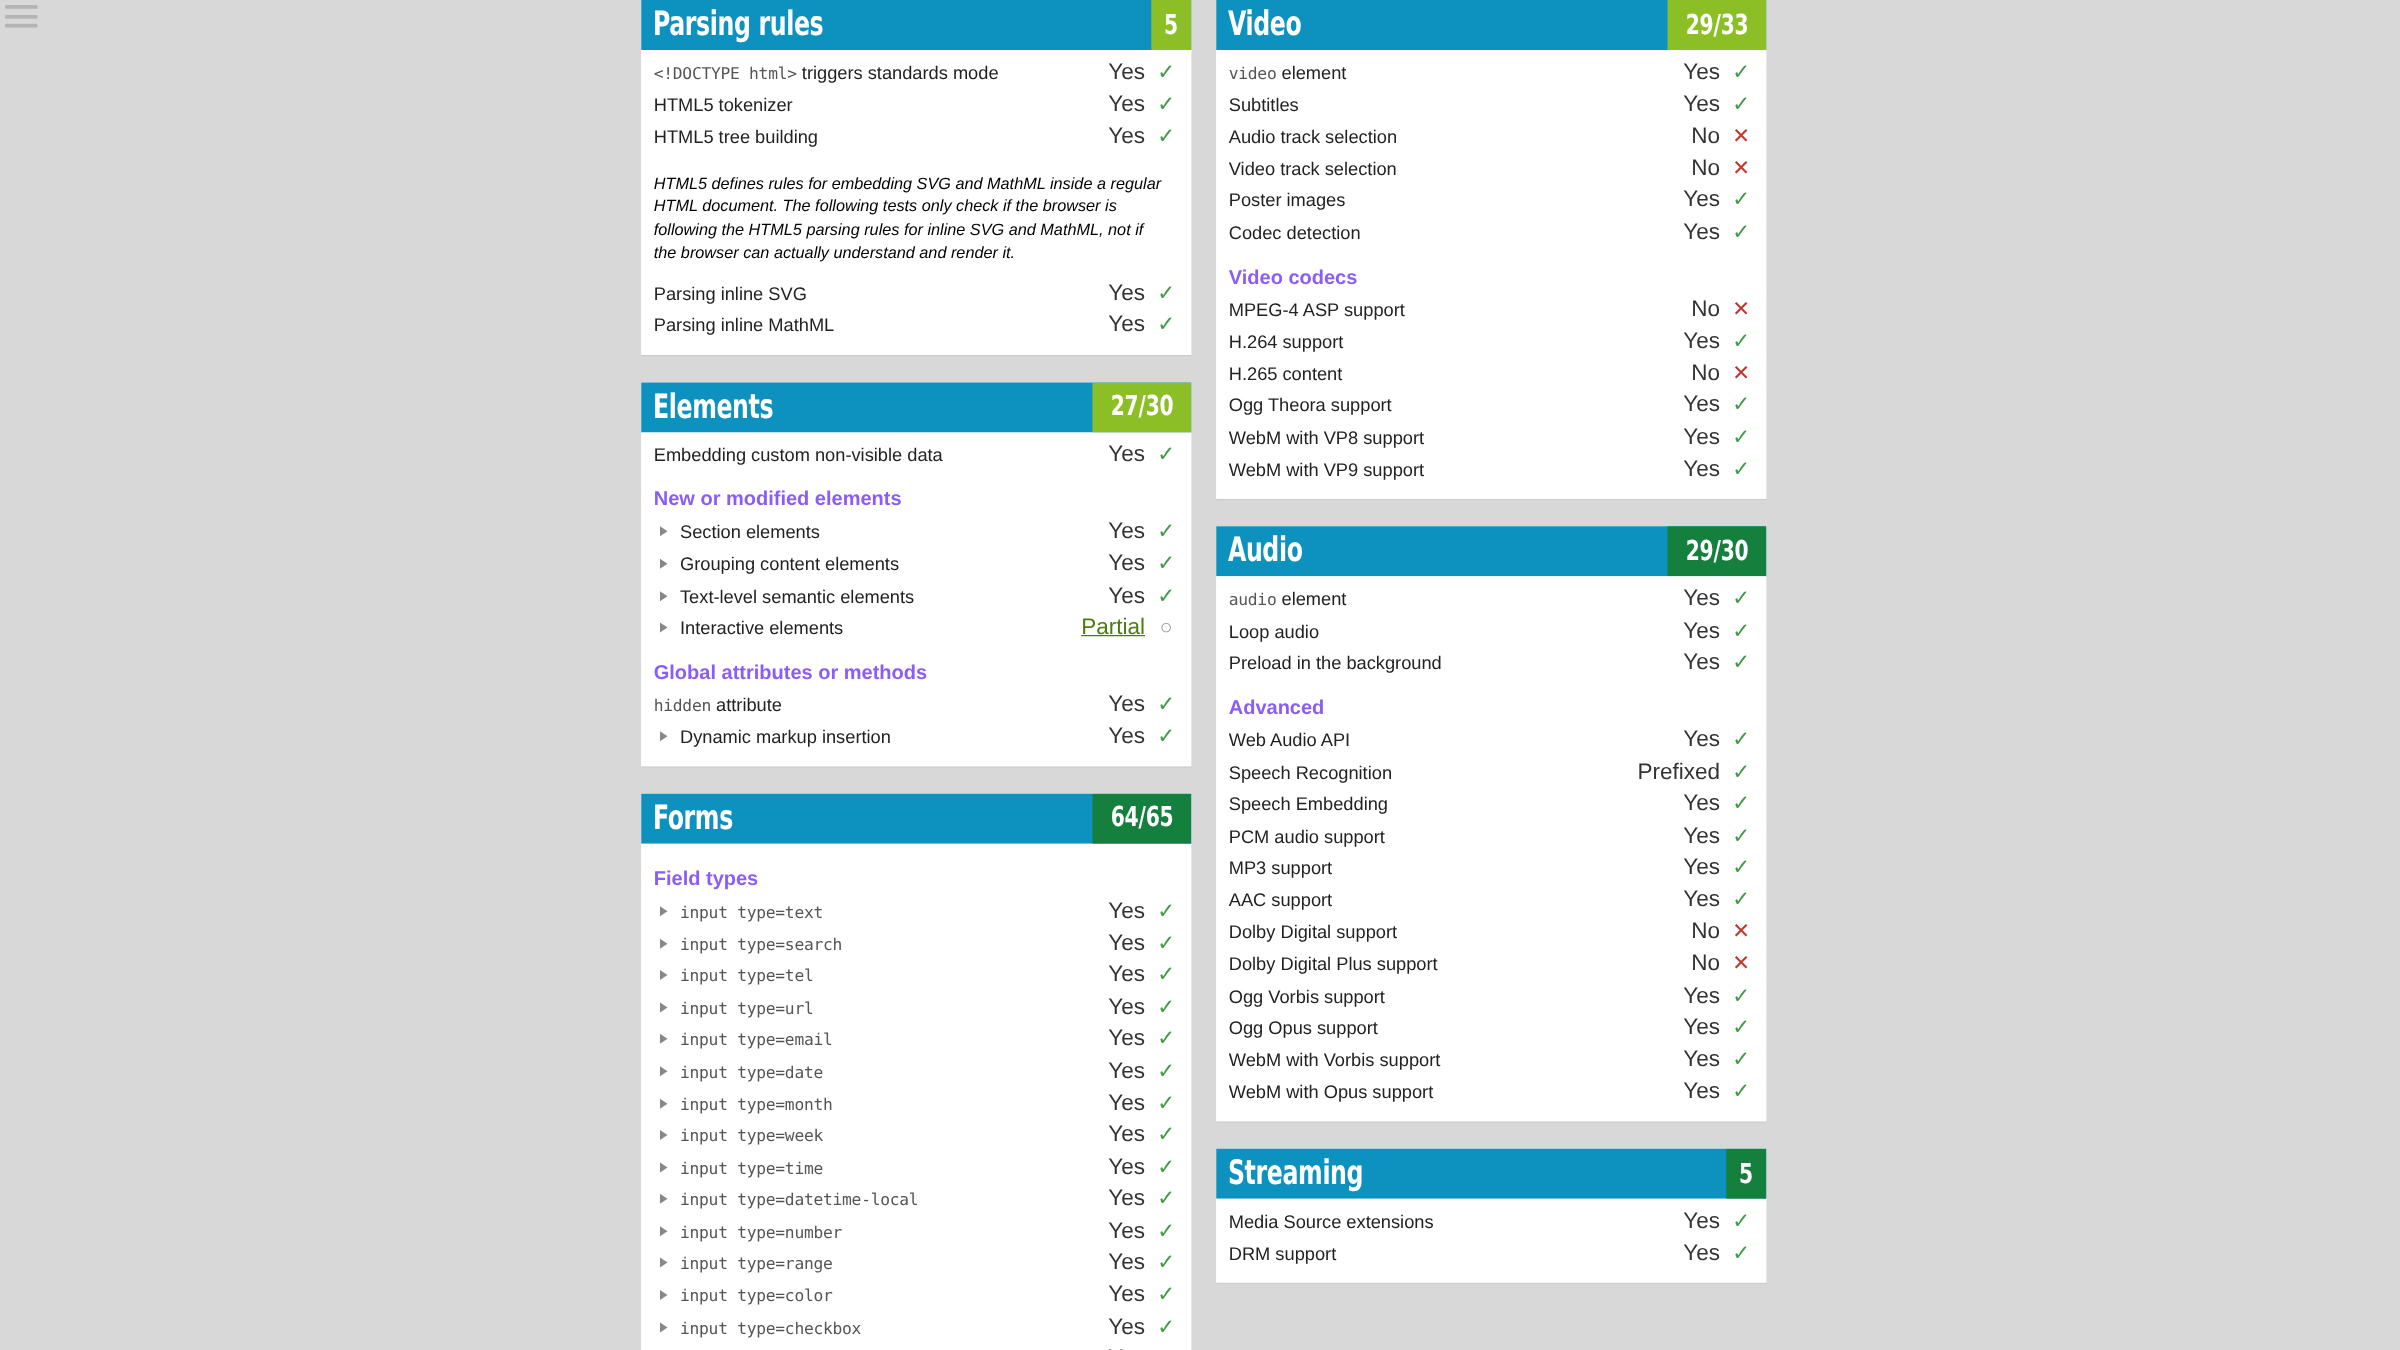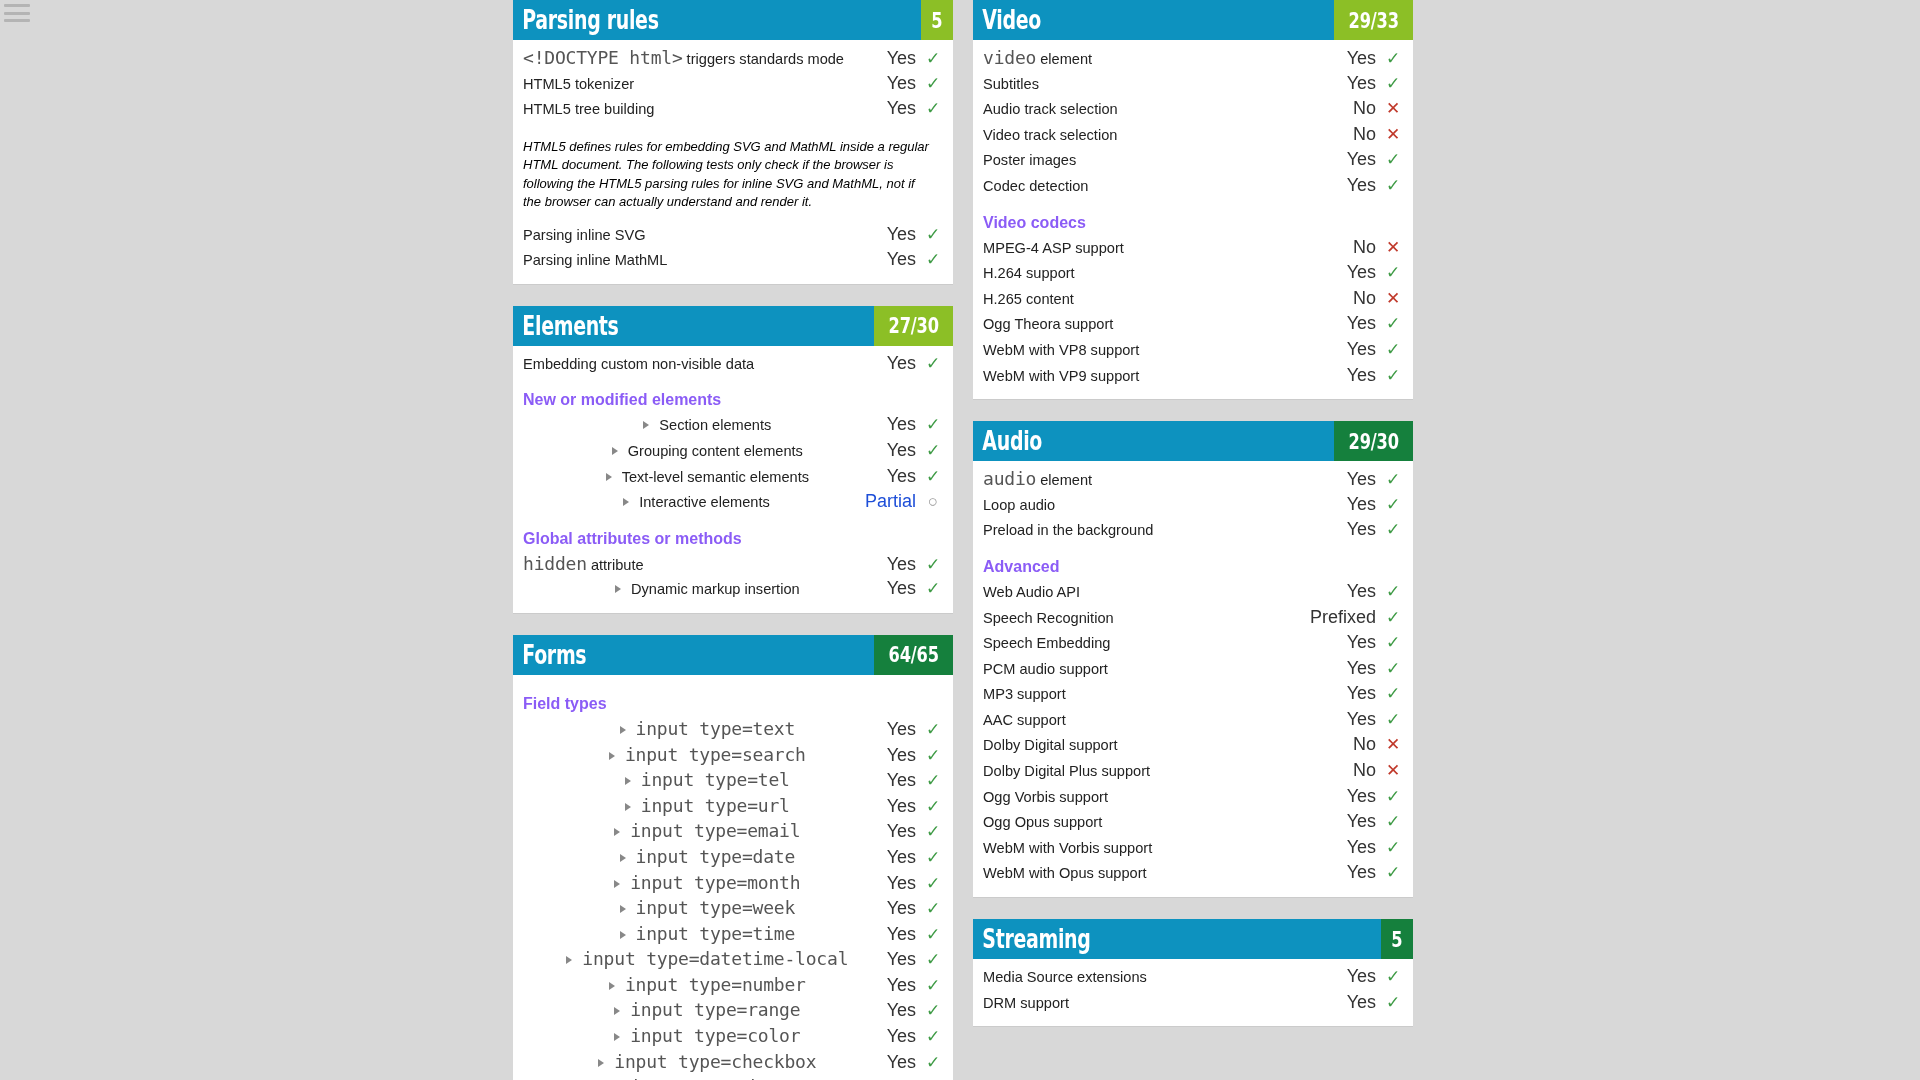--- a/index.html
+++ b/index.html
@@ -115,21 +115,21 @@
     white-space: nowrap;
     overflow: hidden;
   }
   .row .result {
     flex: 0 0 auto;
     text-align: right;
     padding-right: 9px;
     color: #333;
     font-size: 18px;
   }
-  .row .result.muted { color: #1d4ed8; }
+  .row .result.muted { color: #4d7c0f; text-decoration: underline; }
   .row .mark {
     flex: 0 0 16px;
     text-align: center;
     font-size: 17px;
     line-height: 1;
   }
   .mark-yes { color: #3f9b46; }
   .mark-no  { color: #c0392b; }
   .mark-partial { color: #9a9a9a; font-size: 12px; }
 
@@ -146,37 +146,37 @@
     padding: 14px 24px 12px 10px;
     font-size: 13px;
     font-style: italic;
     color: #000000;
     line-height: 1.42;
   }
 
   
   code, .mono {
     font-family: "DejaVu Sans Mono", "Liberation Mono", monospace;
-    font-size: 18px;
+    font-size: 13px;
     color: #555;
     letter-spacing: -0.2px;
   }
 
   
   .tri {
     display: inline-block;
     width: 0; height: 0;
     border-left: 6px solid #888;
     border-top: 4.5px solid transparent;
     border-bottom: 4.5px solid transparent;
     margin-right: 10px;
     margin-left: 5px;
     vertical-align: 1px;
   }
-  .row.sub .label { padding-left: 0; text-align: center; }
+  .row.sub .label { padding-left: 0; }
 </style>
 </head>
 <body>
 
 <div class="page">
 
   <div class="hamburger">
     <span></span>
     <span></span>
     <span></span>

